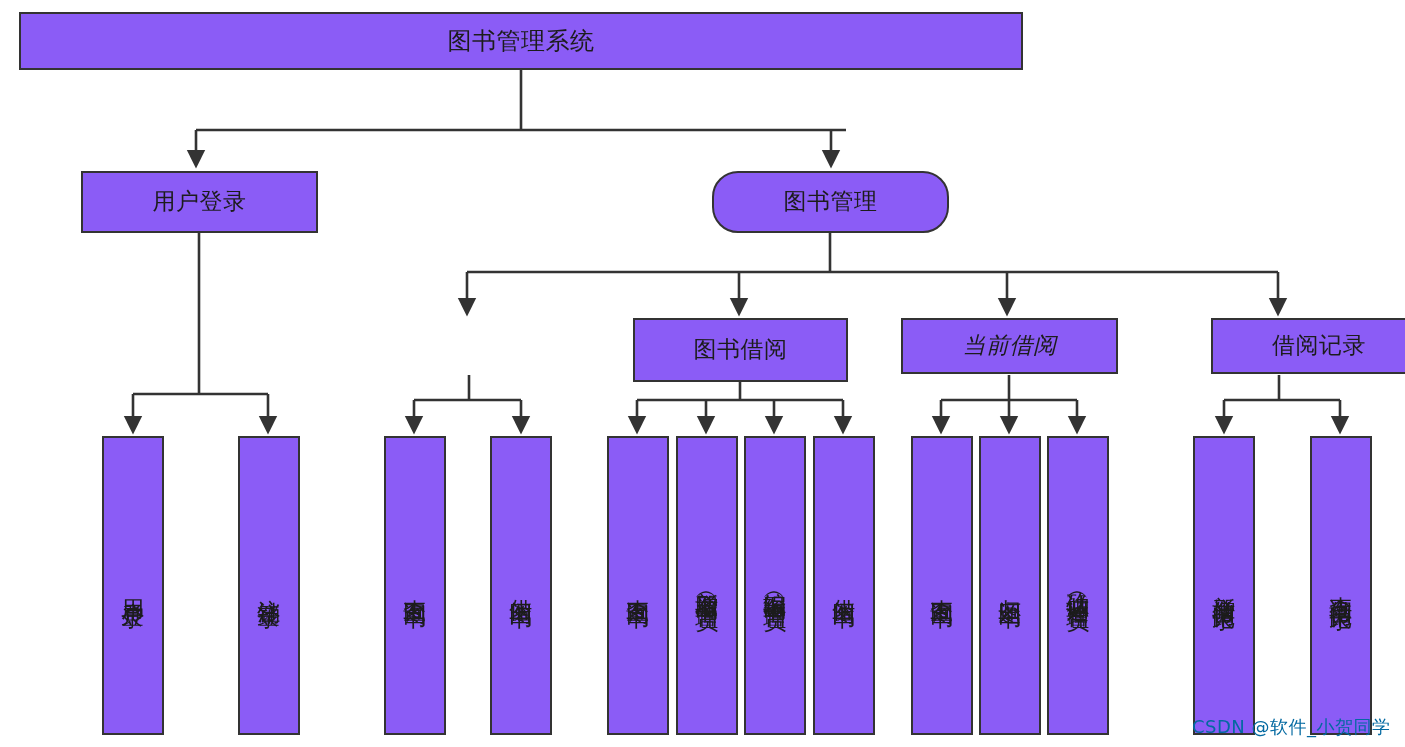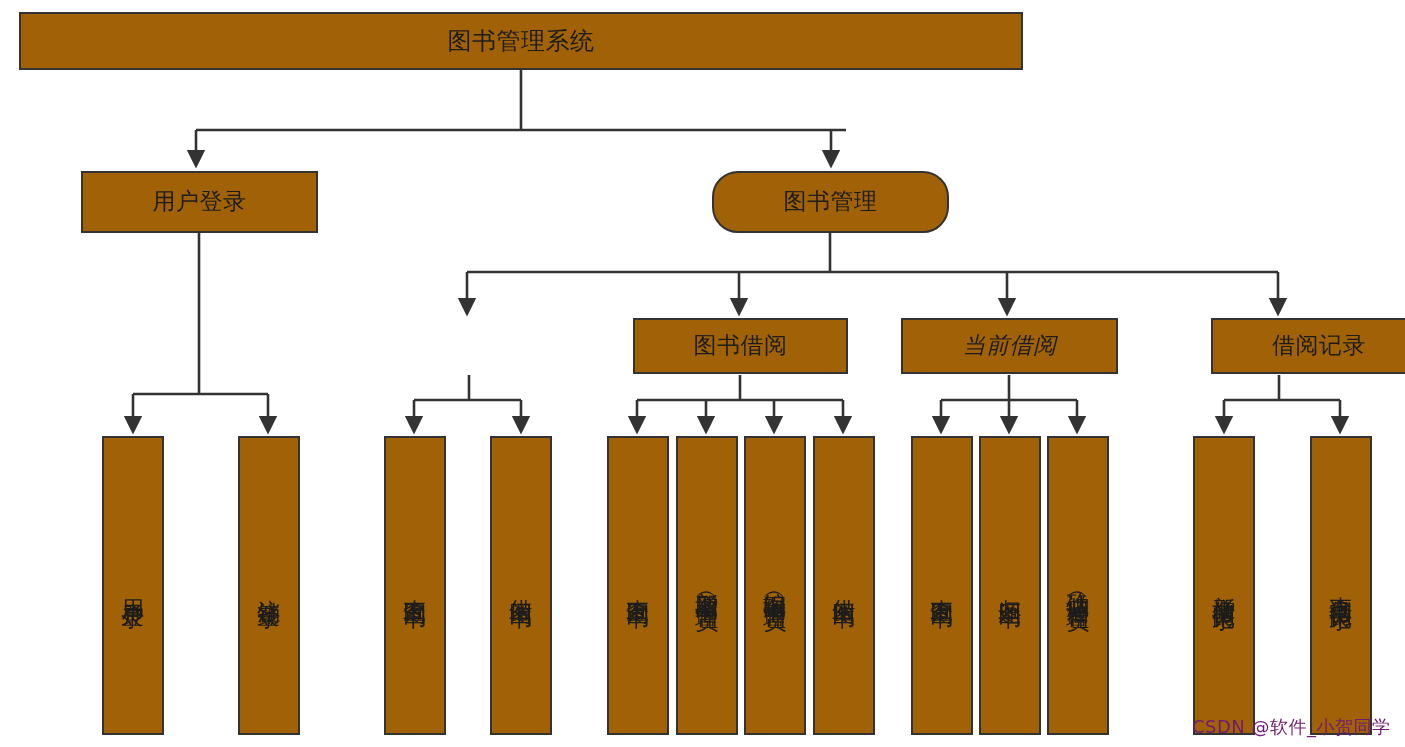--- a/index.html
+++ b/index.html
@@ -23,21 +23,21 @@
     position: absolute;
     left: 0;
     top: 0;
     width: 1405px;
     height: 747px;
     pointer-events: none;
   }
   .node {
     position: absolute;
     box-sizing: border-box;
-    background: #a16207;
+    background: #8b5cf6;
     border: 2.5px solid #333333;
     display: flex;
     align-items: center;
     justify-content: center;
     z-index: 2;
   }
   .node .label {
     display: block;
     text-align: center;
     color: #1c1c1c;
@@ -63,21 +63,21 @@
     text-orientation: upright;
     font-size: 23px;
     line-height: 1.16;
     letter-spacing: 2.5px;
     max-height: 100%;
   }
   .watermark {
     position: absolute;
     z-index: 5;
     font-size: 18px;
-    color: #701a75;
+    color: #0369a1;
     letter-spacing: 0.5px;
     white-space: nowrap;
     font-family: "DejaVu Sans", "Liberation Sans", sans-serif;
   }
 </style>
 </head>
 <body>
 
 <div id="canvas">
 
@@ -135,21 +135,21 @@
     <span class="label">图书管理系统</span>
   </div>
 
   <div class="node horiz" style="left:81px; top:171px; width:237px; height:62px;">
     <span class="label">用户登录</span>
   </div>
   <div class="node horiz" style="left:712px; top:171px; width:237px; height:62px;border-radius:26px;">
     <span class="label">图书管理</span>
   </div>
 
-  <div class="node horiz" style="left:633px; top:318px; width:215px; height:56px;">
+  <div class="node horiz" style="left:633px; top:318px; width:215px; height:64px;">
     <span class="label">图书借阅</span>
   </div>
   <div class="node horiz" style="left:901px; top:318px; width:217px; height:56px;font-style:italic;">
     <span class="label">当前借阅</span>
   </div>
   <div class="node horiz" style="left:1171px; top:318px; width:216px; height:56px;margin-left:40px;">
     <span class="label">借阅记录</span>
   </div>
 
   <div class="node vert" style="left:102px; top:436px; width:62px; height:299px;">

